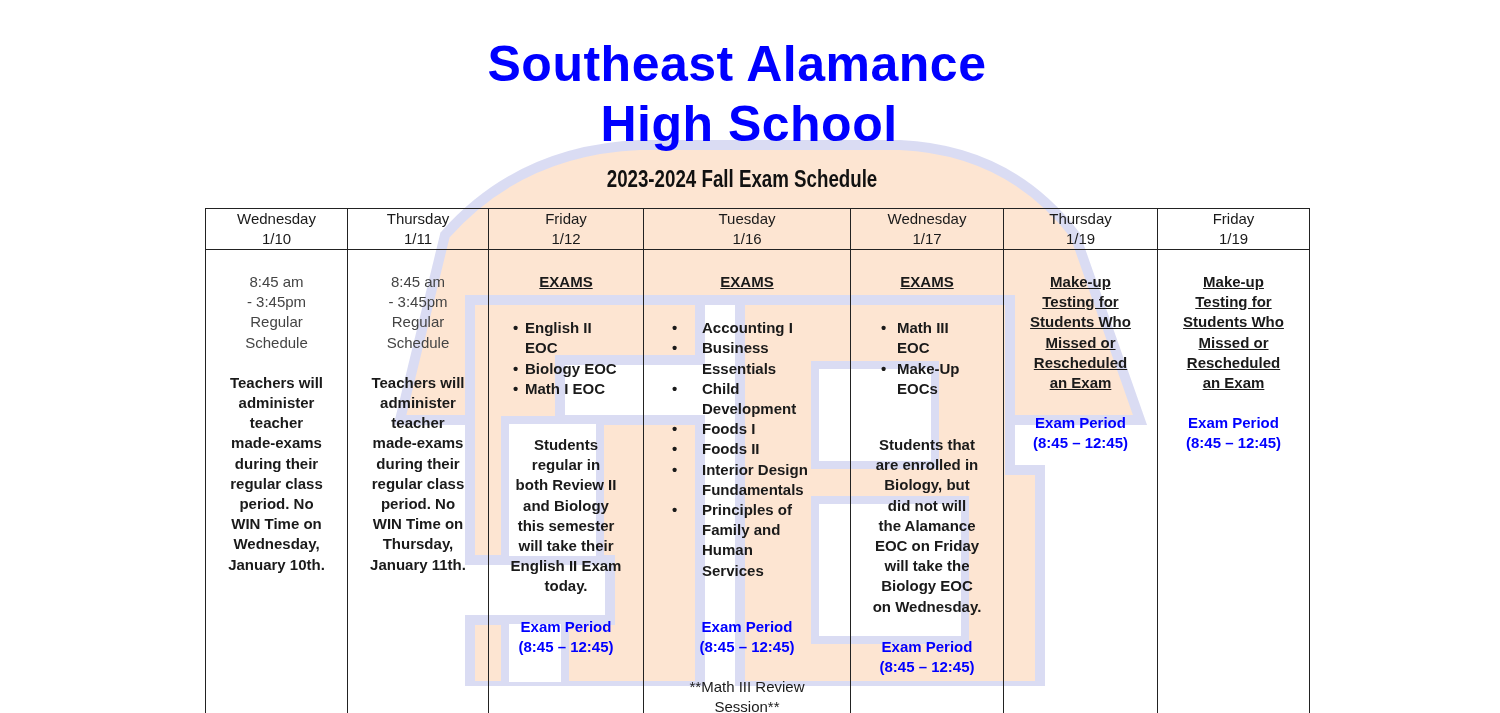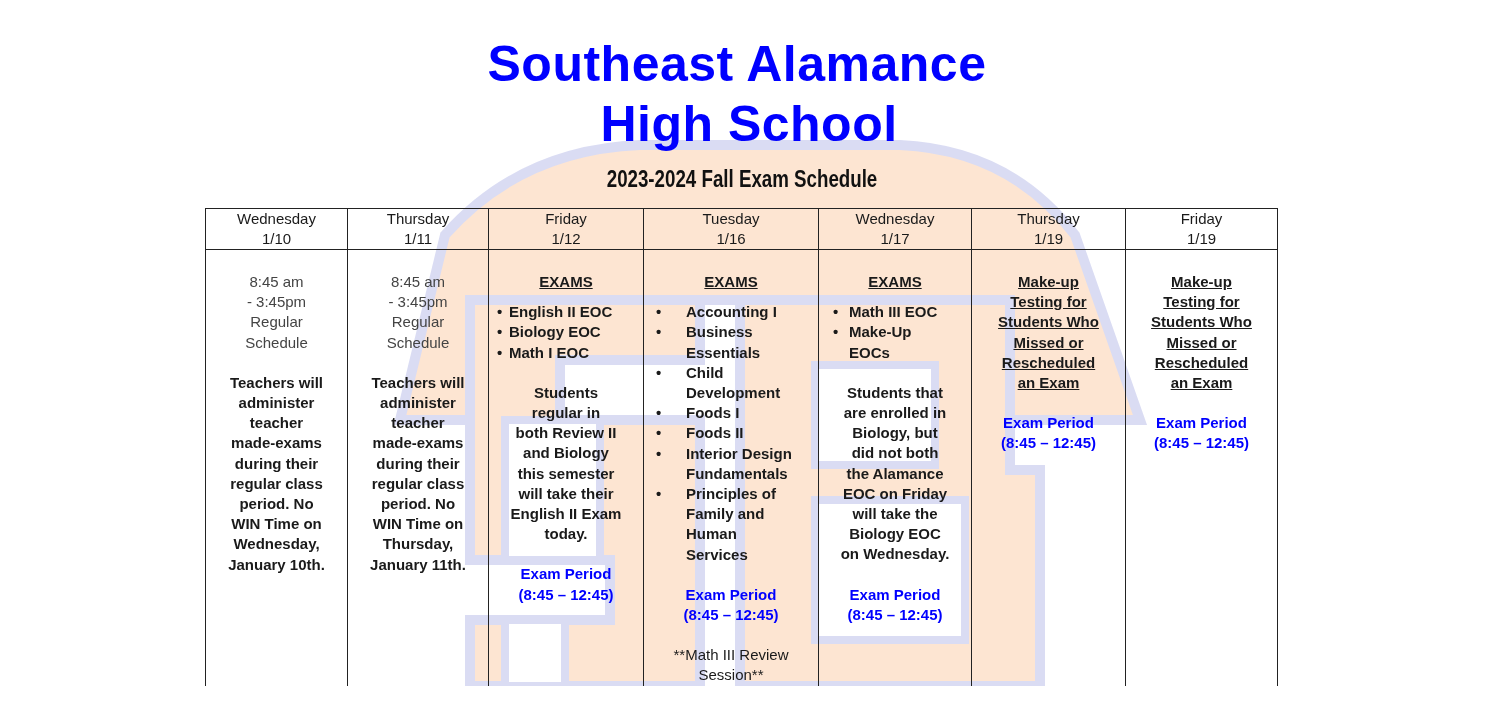--- a/index.html
+++ b/index.html
@@ -88,21 +88,21 @@
       color: #444;
       font-weight: normal;
     }
     .bold { font-weight: bold; color: #1a1a1a; }
     .u { text-decoration: underline; font-weight: bold; }
     .blue { color: #0000ff; font-weight: bold; }
     .gap { height: 20px; }
     .gap-s { height: 10px; }
     ul.items {
       list-style: none;
-      margin: 0;
+      margin: 16px;
       padding: 0;
       text-align: left;
       font-weight: bold;
     }
     ul.items li {
       position: relative;
     }
     ul.items.tight li { padding-left: 16px; }
     ul.items.tight li::before {
       content: "\2022";
@@ -300,21 +300,21 @@
           <div class="gap-s"></div>
           <ul class="items mid">
             <li>Math III EOC</li>
             <li style="width:70px">Make-Up EOCs</li>
           </ul>
           <div class="gap"></div>
           <div class="bold">
             <div>Students that</div>
             <div>are enrolled in</div>
             <div>Biology, but</div>
-            <div>did not both</div>
+            <div>did not will</div>
             <div>the Alamance</div>
             <div>EOC on Friday</div>
             <div>will take the</div>
             <div>Biology EOC</div>
             <div>on Wednesday.</div>
           </div>
           <div class="gap"></div>
           <div class="blue">Exam Period</div>
           <div class="blue">(8:45 – 12:45)</div>
         </div>

